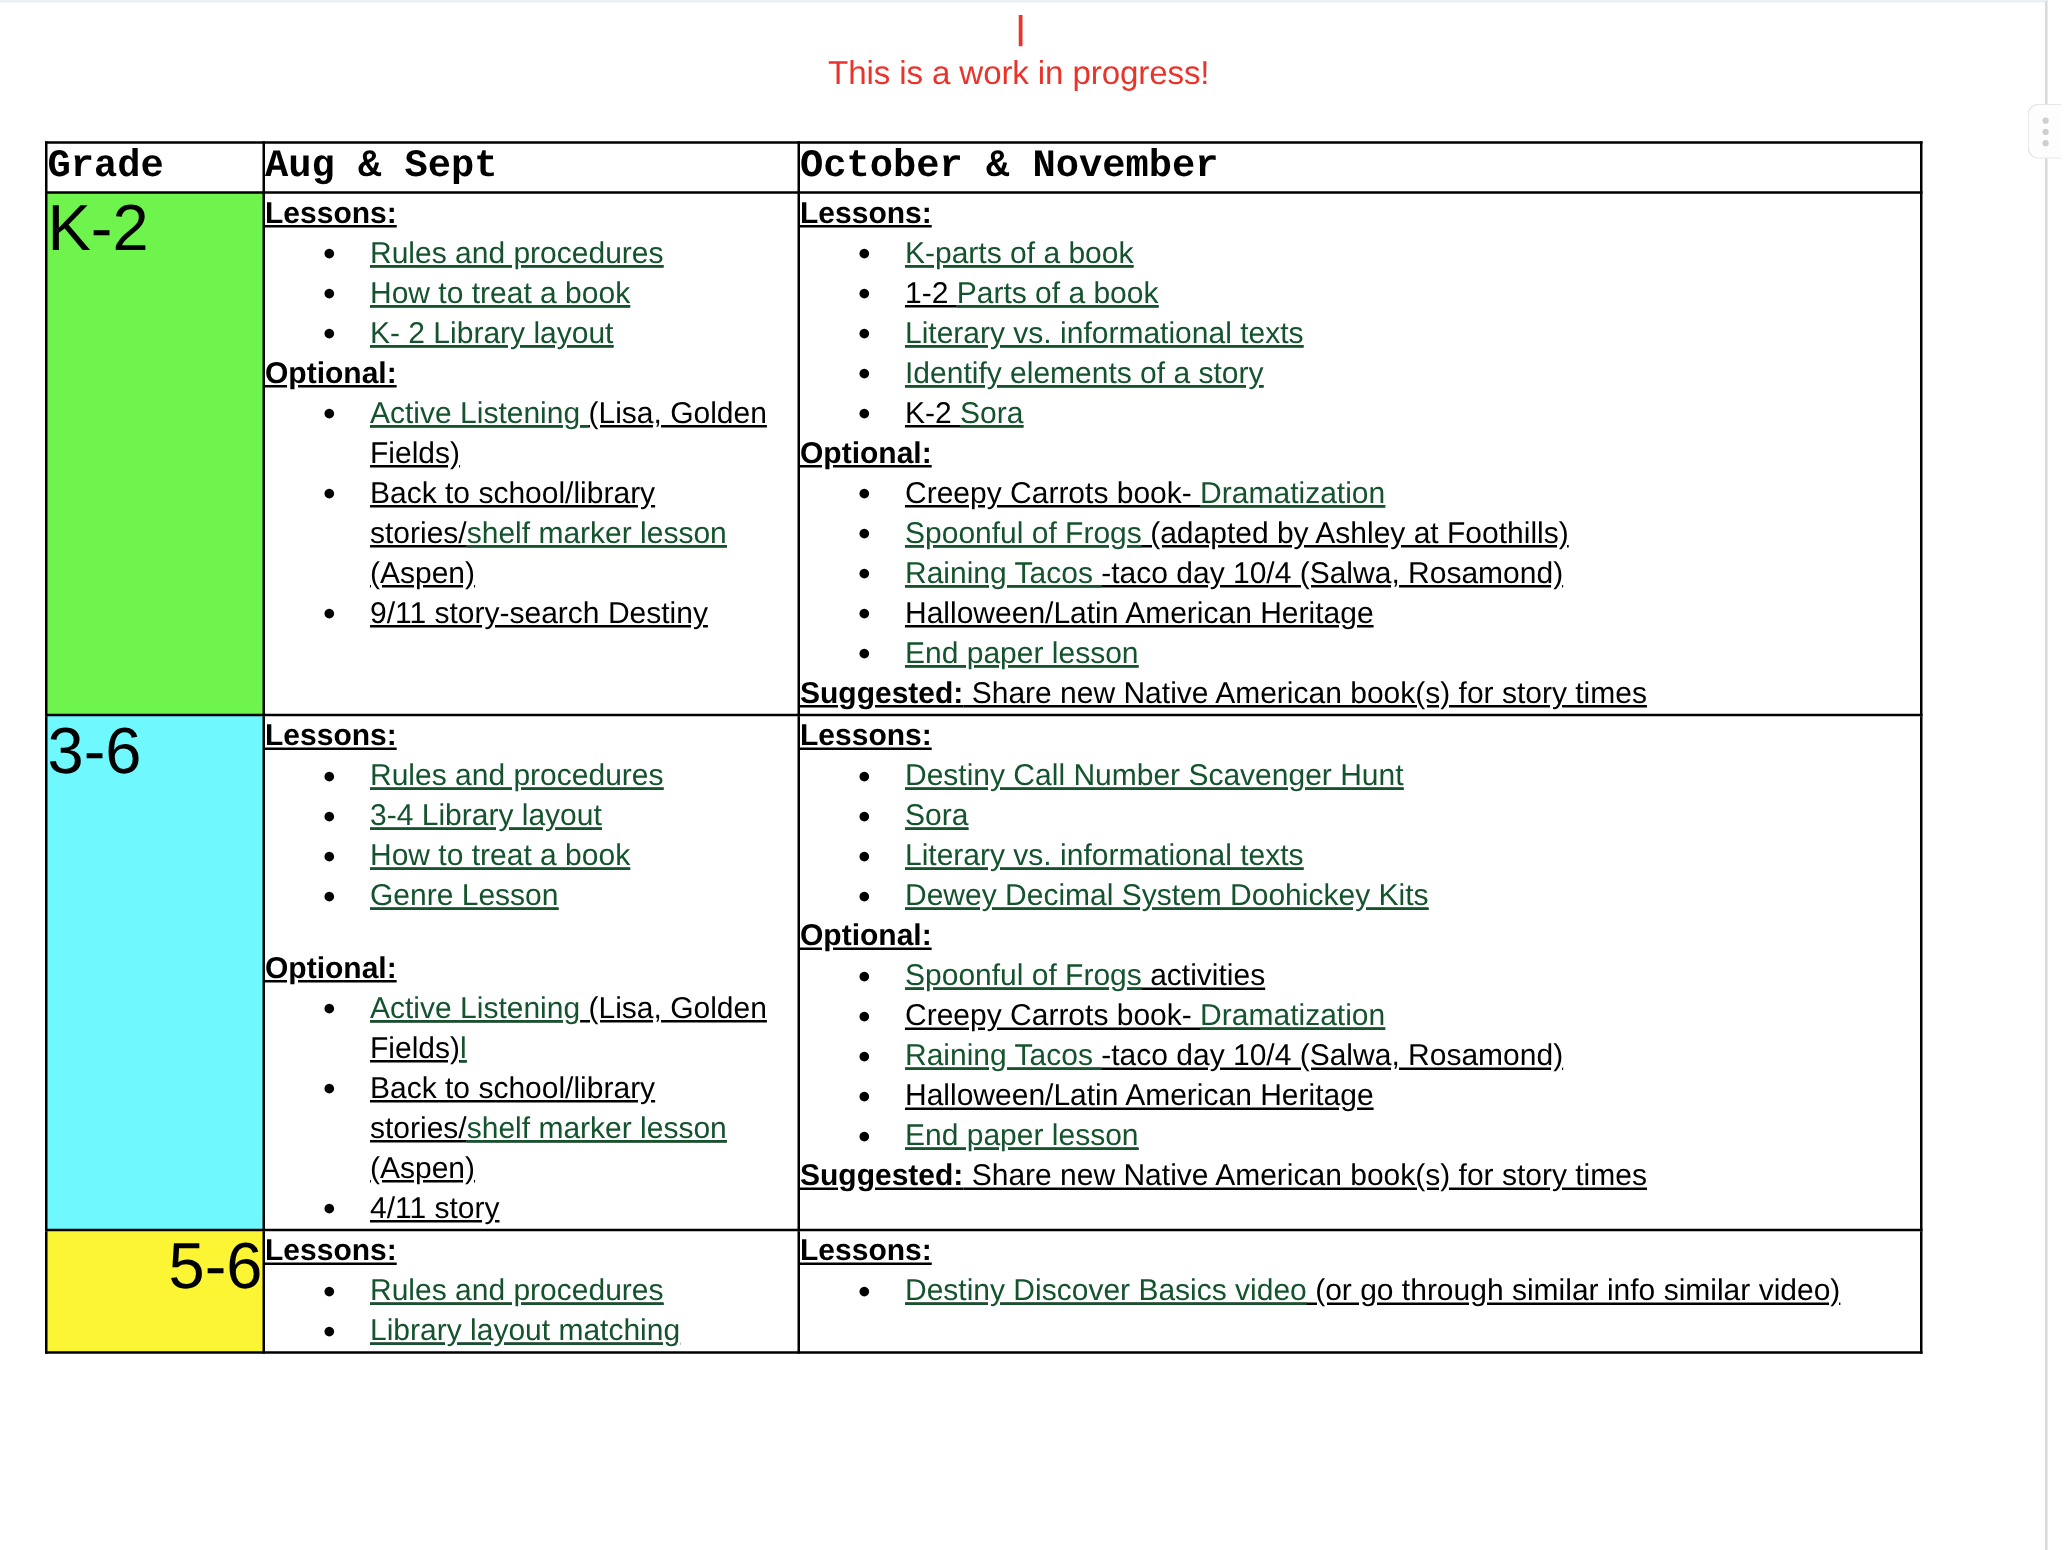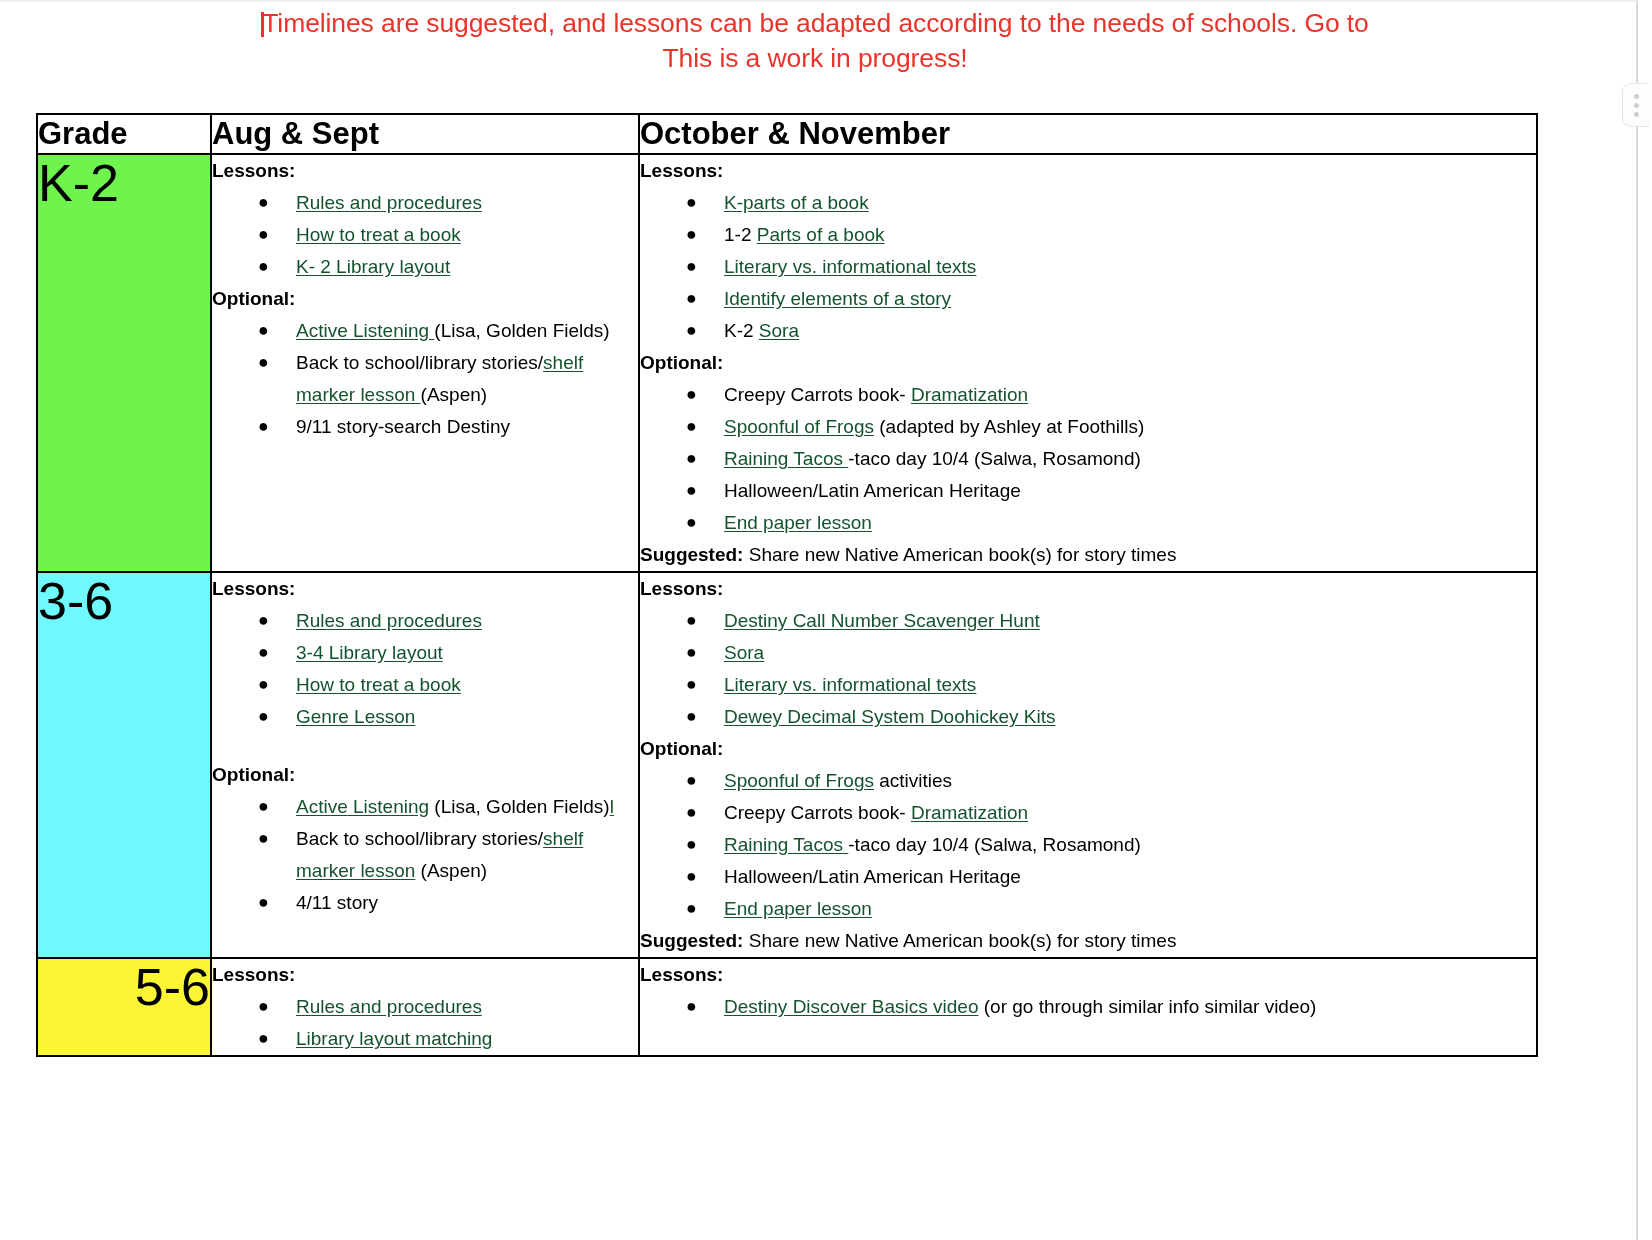--- a/index.html
+++ b/index.html
@@ -71,38 +71,40 @@
   col.c-aug   { width: 428px; }
   col.c-oct   { width: 898px; }
 
   th.hcell {
     text-align: left;
     padding: 10px 0 12px 18px;
     font-size: 31px;
     font-weight: bold;
     color: #000;
     line-height: 38px;
+    font-family: Liberation Mono, monospace;
   }
   td.grade {
     text-align: left;
     font-size: 52px;
     line-height: 56px;
     color: #000;
     padding: 16px 0 0 16px;
     font-weight: normal;
   }
   td.grade.green  { background: #6FF44E; }
   td.grade.cyan   { background: #6FF9FF; }
   td.grade.yellow { background: #FBF534; text-align: right; }
 
   td.content {
     padding: 14px 10px 12px 14px;
-    font-size: 19px;
+    font-size: 24px;
     line-height: 32px;
     color: #000;
+    text-decoration: underline;
   }
   .hdr {
     font-weight: bold;
     display: block;
     margin: 0;
   }
   .hdr.spaced { margin-top: 26px; }
   ul.bl {
     list-style: none;
     margin: 0 0 0 0;
@@ -156,21 +158,21 @@
   }
 </style>
 </head>
 <body>
 
 <div id="page">
 
   <div class="doc-edge"></div>
 
   <div class="notice">
-    <div><span class="caret"></span><span>Timelines are suggested, and lessons can be adapted according to the needs of schools. Go to</span></div>
+    <div><span class="caret"></span></div>
     <div class="l3">This is a work in progress!</div>
   </div>
 
   <table class="grid">
     <colgroup>
       <col class="c-grade">
         <col class="c-aug">
         <col class="c-oct">
     </colgroup>
     <thead>

